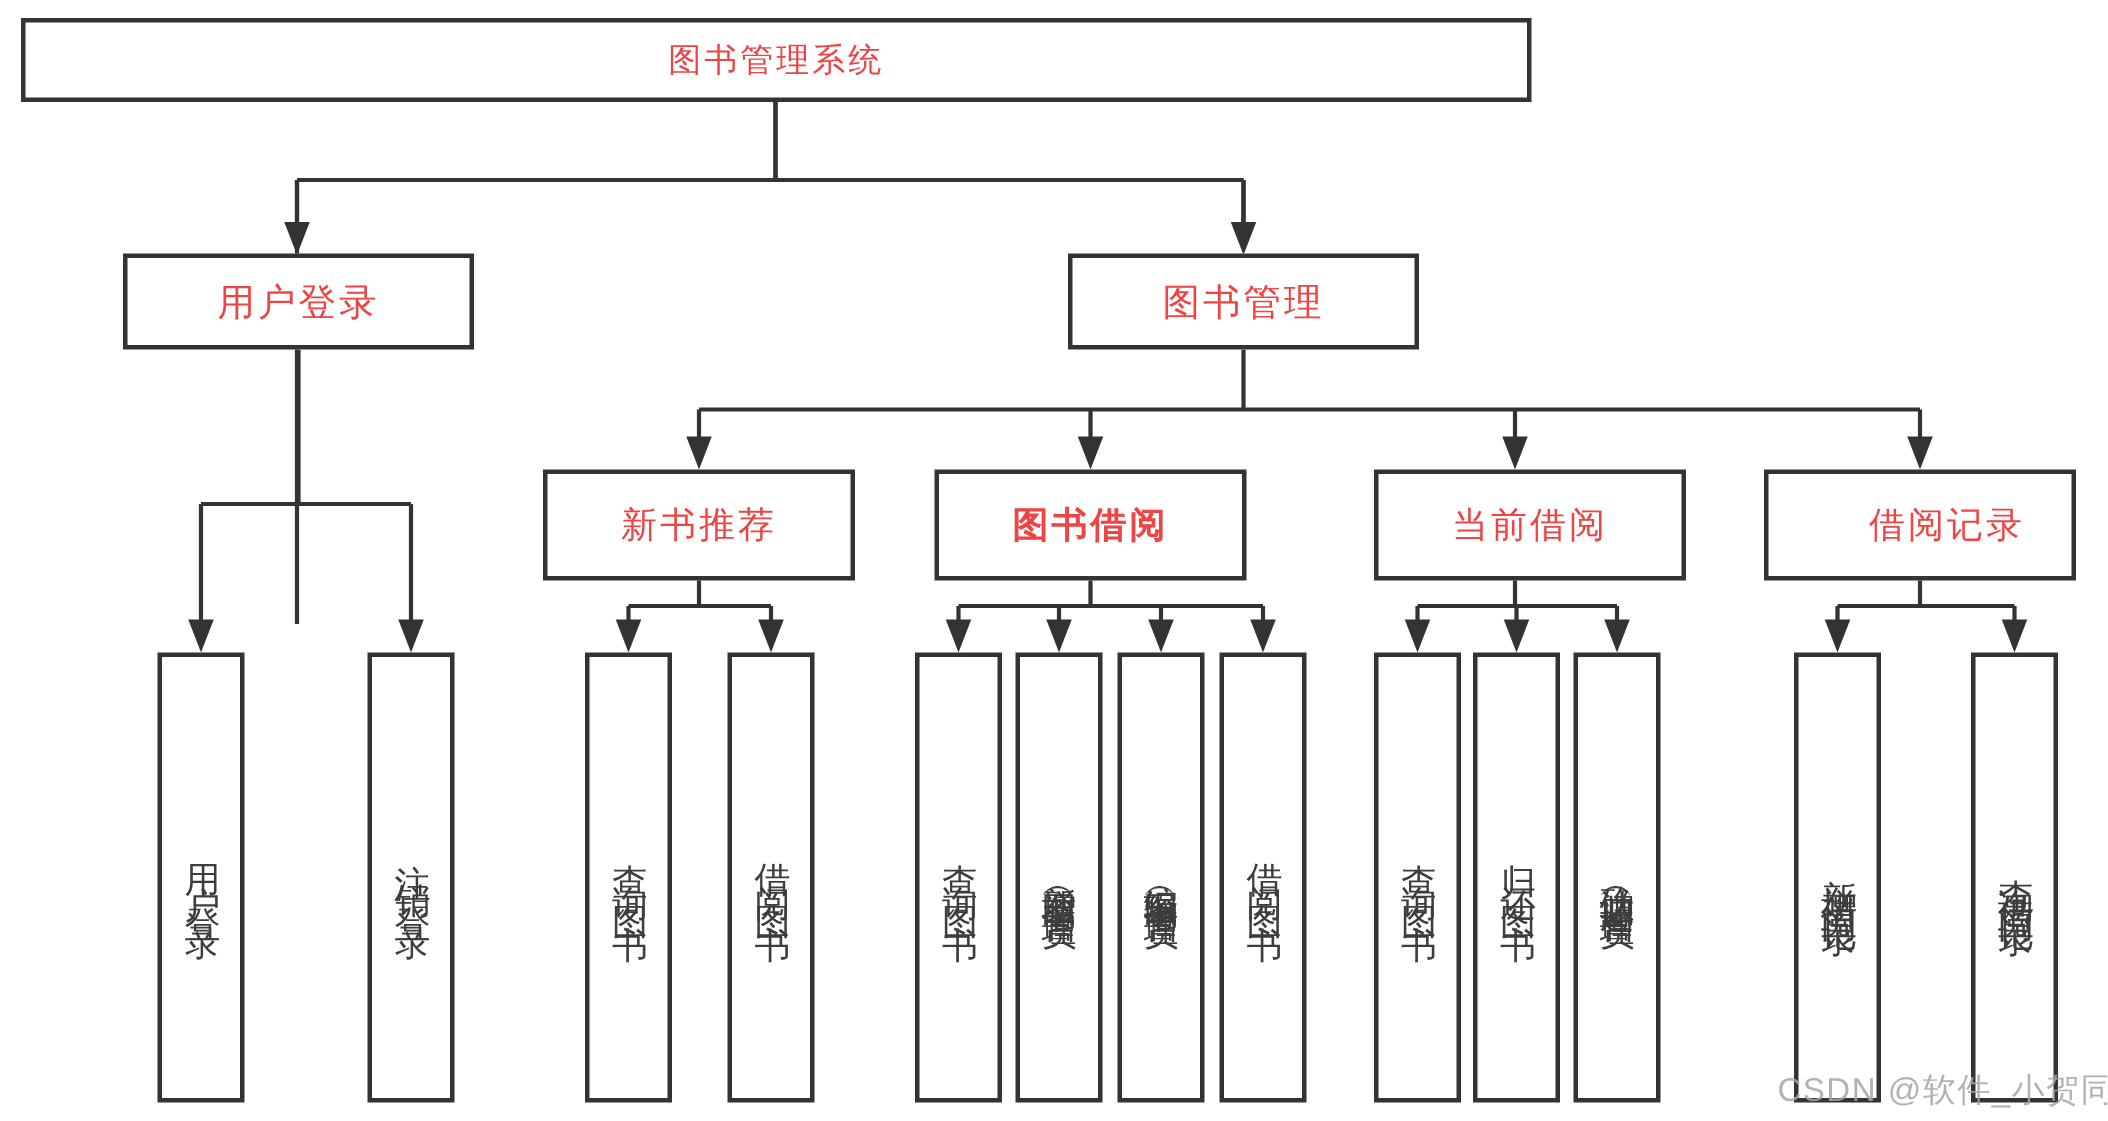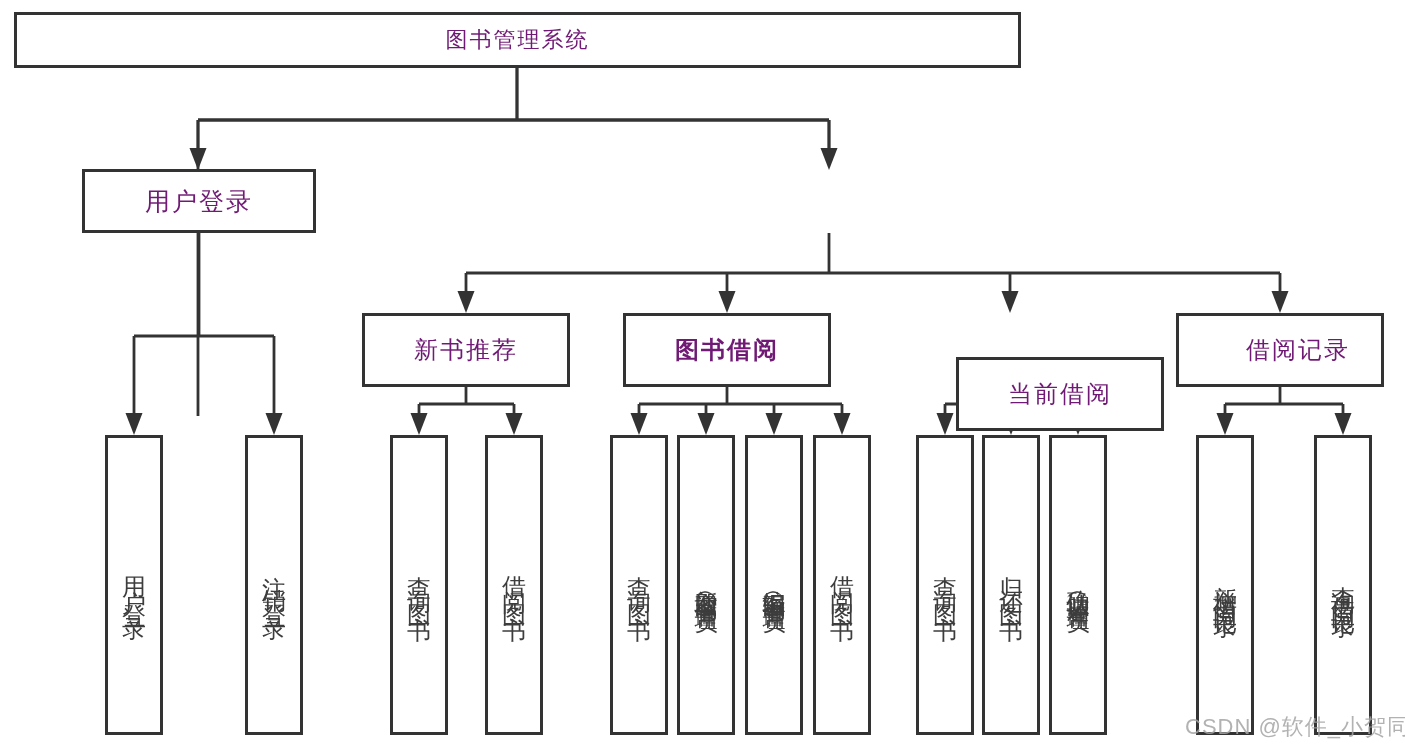--- a/index.html
+++ b/index.html
@@ -18,21 +18,21 @@
     background:#ffffff;
     display:flex;
     align-items:center;
     justify-content:center;
     color:#3d3d3d;
     z-index:2;
   }
   .h-label{
     font-size:24px;
     letter-spacing:2px;
-    color:#701a75;
+    color:#ef4444;
     white-space:nowrap;
   }
   .root .h-label{font-size:22px;}
   .lvl2 .h-label{font-size:25px;}
   .v-label{
     writing-mode:vertical-rl;
     text-orientation:mixed;
     font-size:24px;
     letter-spacing:14px;
     color:#3d3d3d;
@@ -41,21 +41,21 @@
   .v-label.len6{letter-spacing:6px;}
   .v-label.len9{letter-spacing:3px;font-size:23px;}
   
   .root{left:14px;top:12px;width:1007px;height:56px;}
   .lvl2{top:169px;height:64px;width:234px;}
   #n-user-login{left:82px;}
   #n-book-mgmt{left:712px;}
   .lvl3{top:313px;height:74px;width:208px;}
   #n-new-book{left:362px;}
   #n-book-borrow{left:623px;font-weight:bold;}
-  #n-current-borrow{left:956px;margin-top:44px;}
+  #n-current-borrow{left:916px;}
   #n-borrow-record{left:1176px;padding-left:36px;}
   .leaf{top:435px;height:300px;width:58px;}
   #lf-0{left:105px;} #lf-1{left:245px;}
   #lf-2{left:390px;} #lf-3{left:485px;}
   #lf-4{left:610px;} #lf-5{left:677px;} #lf-6{left:745px;} #lf-7{left:813px;}
   #lf-8{left:916px;} #lf-9{left:982px;} #lf-10{left:1049px;}
   #lf-11{left:1196px;} #lf-12{left:1314px;}
   .watermark{
     position:absolute;
     left:1185px;top:712px;
@@ -144,20 +144,23 @@
     </g>
   </svg>
 
   <div class="node root">
     <span class="h-label">图书管理系统</span>
   </div>
 
   <div class="node lvl2" id="n-user-login">
     <span class="h-label">用户登录</span>
   </div>
+  <div class="node lvl2" id="n-book-mgmt">
+    <span class="h-label">图书管理</span>
+  </div>
 
   <div class="node lvl3" id="n-new-book">
     <span class="h-label">新书推荐</span>
   </div>
   <div class="node lvl3" id="n-book-borrow">
     <span class="h-label">图书借阅</span>
   </div>
   <div class="node lvl3" id="n-current-borrow">
     <span class="h-label">当前借阅</span>
   </div>

